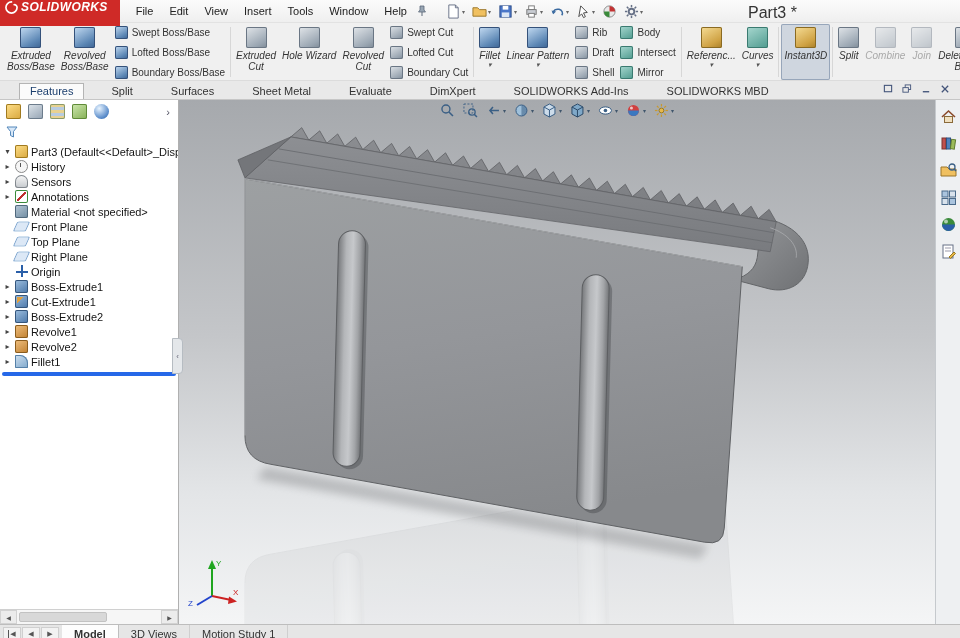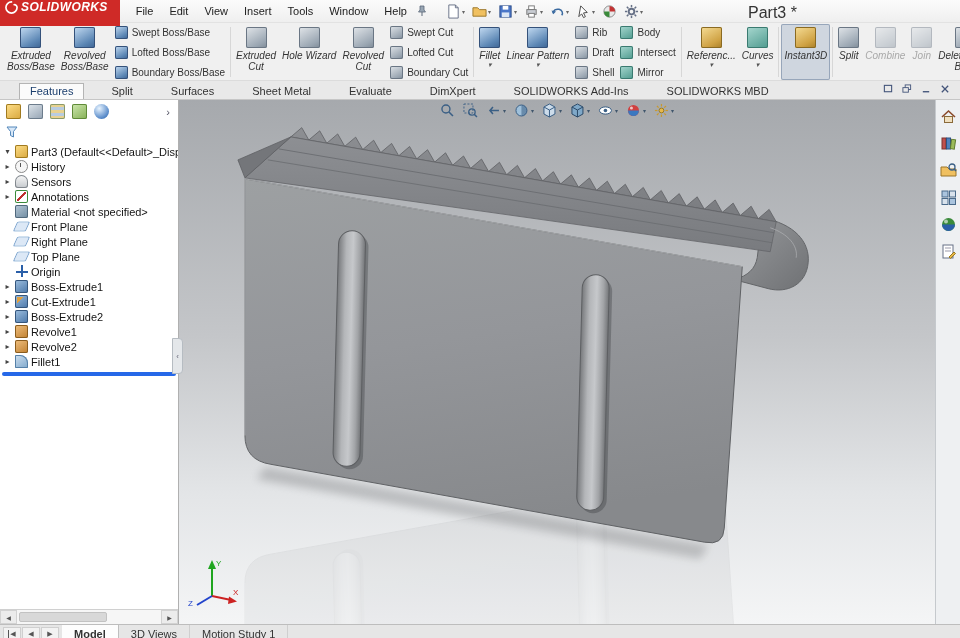--- a/index.html
+++ b/index.html
@@ -418,26 +418,26 @@
             <span>Material &lt;not specified&gt;</span>
           </div>
         <div class="titem child">
             <span class="arr"></span>
             <span class="ti ti-plane"></span>
             <span>Front Plane</span>
           </div>
         <div class="titem child">
             <span class="arr"></span>
             <span class="ti ti-plane"></span>
-            <span>Right Plane</span>
+            <span>Top Plane</span>
           </div>
         <div class="titem child">
             <span class="arr"></span>
             <span class="ti ti-plane"></span>
-            <span>Top Plane</span>
+            <span>Right Plane</span>
           </div>
         <div class="titem child">
             <span class="arr"></span>
             <span class="ti ti-origin"></span>
             <span>Origin</span>
           </div>
         <div class="titem child">
             <span class="arr arr-r"></span>
             <span class="ti ti-boss"></span>
             <span>Boss-Extrude1</span>

